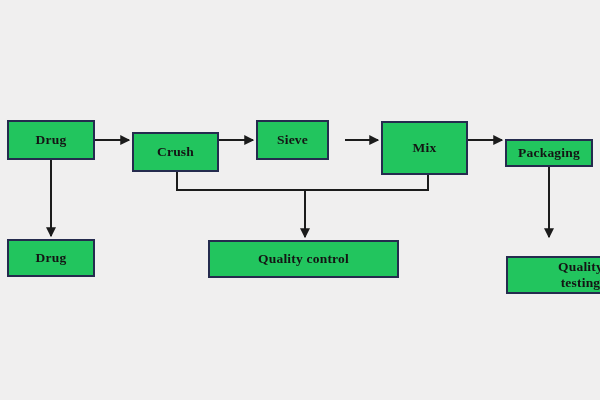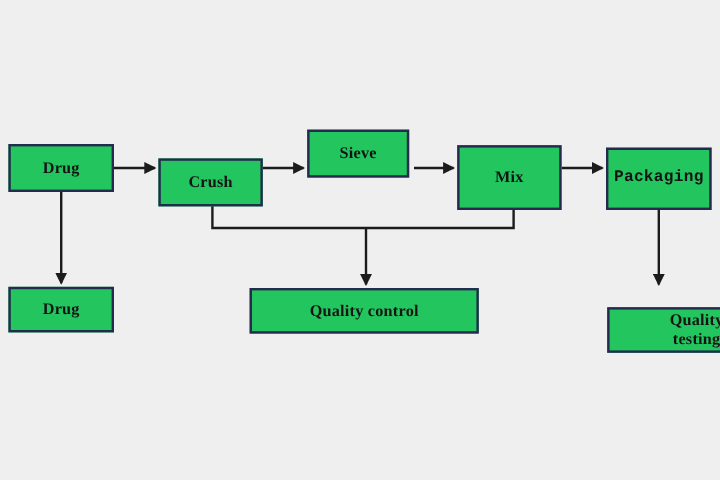--- a/index.html
+++ b/index.html
@@ -59,25 +59,25 @@
     <path d="M177,160 L177,190 L428,190 L428,159" fill="none" stroke="#1b1b1b" stroke-width="2"></path>
     <line x1="305" y1="190" x2="305" y2="237" stroke="#1b1b1b" stroke-width="2" marker-end="url(#arrow)"></line>
 
     <line x1="549" y1="159" x2="549" y2="237" stroke="#1b1b1b" stroke-width="2" marker-end="url(#arrow)"></line>
   </svg>
 
   <div class="node" style="left:7px;   top:120px; width:88px;  height:40px;">Drug</div>
 
   <div class="node" style="left:132px; top:120px; width:87px;  height:40px;margin-top:12px;">Crush</div>
 
-  <div class="node" style="left:256px; top:108px; width:85px;  height:40px;">Sieve</div>
+  <div class="node" style="left:256px; top:120px; width:73px;  height:40px;">Sieve</div>
 
   <div class="node" style="left:381px; top:121px; width:87px;  height:54px;">Mix</div>
 
-  <div class="node" style="left:505px; top:123px; width:88px;  height:52px;font-family:Liberation Mono, monospace;">Packaging</div>
+  <div class="node" style="left:505px; top:139px; width:88px;  height:28px;">Packaging</div>
 
   <div class="node" style="left:7px;   top:239px; width:88px;  height:38px;">Drug</div>
 
   <div class="node" style="left:208px; top:240px; width:191px; height:38px;">Quality control</div>
 
   <div class="node" style="left:506px; top:256px; width:109px;  height:38px;padding-left:40px;">Quality
 testing</div>
 
 </div>
 

